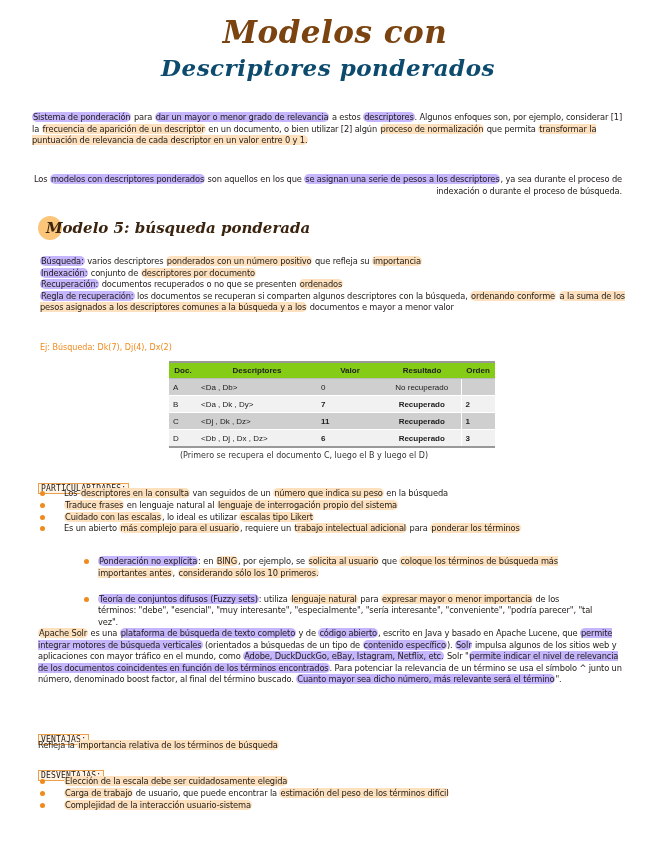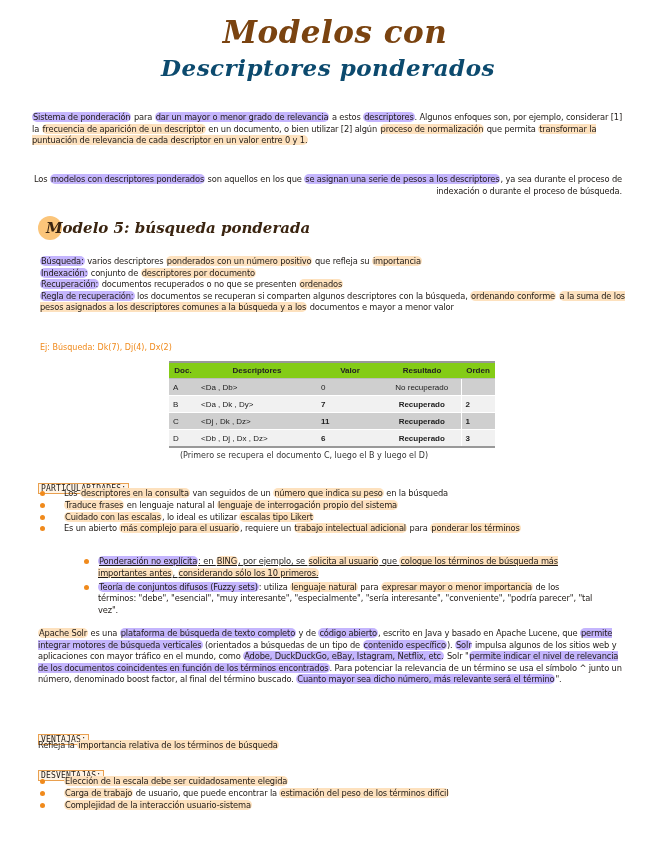--- a/index.html
+++ b/index.html
@@ -111,21 +111,21 @@
 <div class="sect" style="top:476px;">
   <span class="box-label">PARTICULARIDADES:</span>
 </div>
 <ul class="bul" style="left:38px; top:488px; width:570px;">
   <li><span>Los </span><span class="hl2">descriptores en la consulta</span><span> van seguidos de un </span><span class="hl2">número que indica su peso</span><span> en la búsqueda</span></li>
   <li><span class="hl2">Traduce frases</span><span> en lenguaje natural al </span><span class="hl2">lenguaje de interrogación propio del sistema</span></li>
   <li><span class="hl2">Cuidado con las escalas</span><span>, lo ideal es utilizar </span><span class="hl2">escalas tipo Likert</span></li>
   <li><span>Es un abierto </span><span class="hl2">más complejo para el usuario</span><span>, requiere un </span><span class="hl2">trabajo intelectual adicional</span><span> para </span><span class="hl2">ponderar los términos</span></li>
 </ul>
 <ul class="bul sub" style="left:84px; top:556px; width:510px;">
-  <li style="margin-bottom:2px;text-decoration:underline;"><span class="hl">Ponderación no explícita</span><span>: en </span><span class="hl2">BING</span><span>, por ejemplo, se </span><span class="hl2">solicita al usuario</span><span> que </span><span class="hl2">coloque los términos de búsqueda más importantes antes</span><span>, </span><span class="hl2">considerando sólo los 10 primeros.</span></li>
+  <li style="margin-bottom:14px;"><span class="hl">Ponderación no explícita</span><span>: en </span><span class="hl2">BING</span><span>, por ejemplo, se </span><span class="hl2">solicita al usuario</span><span> que </span><span class="hl2">coloque los términos de búsqueda más importantes antes</span><span>, </span><span class="hl2">considerando sólo los 10 primeros.</span></li>
   <li><span class="hl">Teoría de conjuntos difusos (Fuzzy sets)</span><span>: utiliza </span><span class="hl2">lenguaje natural</span><span> para </span><span class="hl2">expresar mayor o menor importancia</span><span> de los términos: "debe", "esencial", "muy interesante", "especialmente", "sería interesante", "conveniente", "podría parecer", "tal vez".</span></li>
 </ul>
 
 <div class="para" style="top:628px; left:38px; width:588px;"><span class="hl2">Apache Solr</span><span> es una </span><span class="hl">plataforma de búsqueda de texto completo</span><span> y de </span><span class="hl">código abierto</span><span>, escrito en Java y basado en Apache Lucene, que </span><span class="hl">permite integrar motores de búsqueda verticales</span><span> (orientados a búsquedas de un tipo de </span><span class="hl">contenido específico</span><span>). </span><span class="hl">Solr</span><span> impulsa algunos de los sitios web y aplicaciones con mayor tráfico en el mundo, como </span><span class="hl">Adobe, DuckDuckGo, eBay, Istagram, Netflix, etc.</span><span> Solr "</span><span class="hl">permite indicar el nivel de relevancia de los documentos coincidentes en función de los términos encontrados</span><span>. Para potenciar la relevancia de un término se usa el símbolo ^ junto un número, denominado boost factor, al final del término buscado. </span><span class="hl">Cuanto mayor sea dicho número, más relevante será el término</span><span>".</span></div>
 
 <div class="sect" style="top:727px;">
   <span class="box-label">VENTAJAS:</span>
 </div>
 <div class="para" style="top:740px; left:38px;"><span>Refleja la </span><span class="hl2">importancia relativa de los términos de búsqueda</span></div>
 

